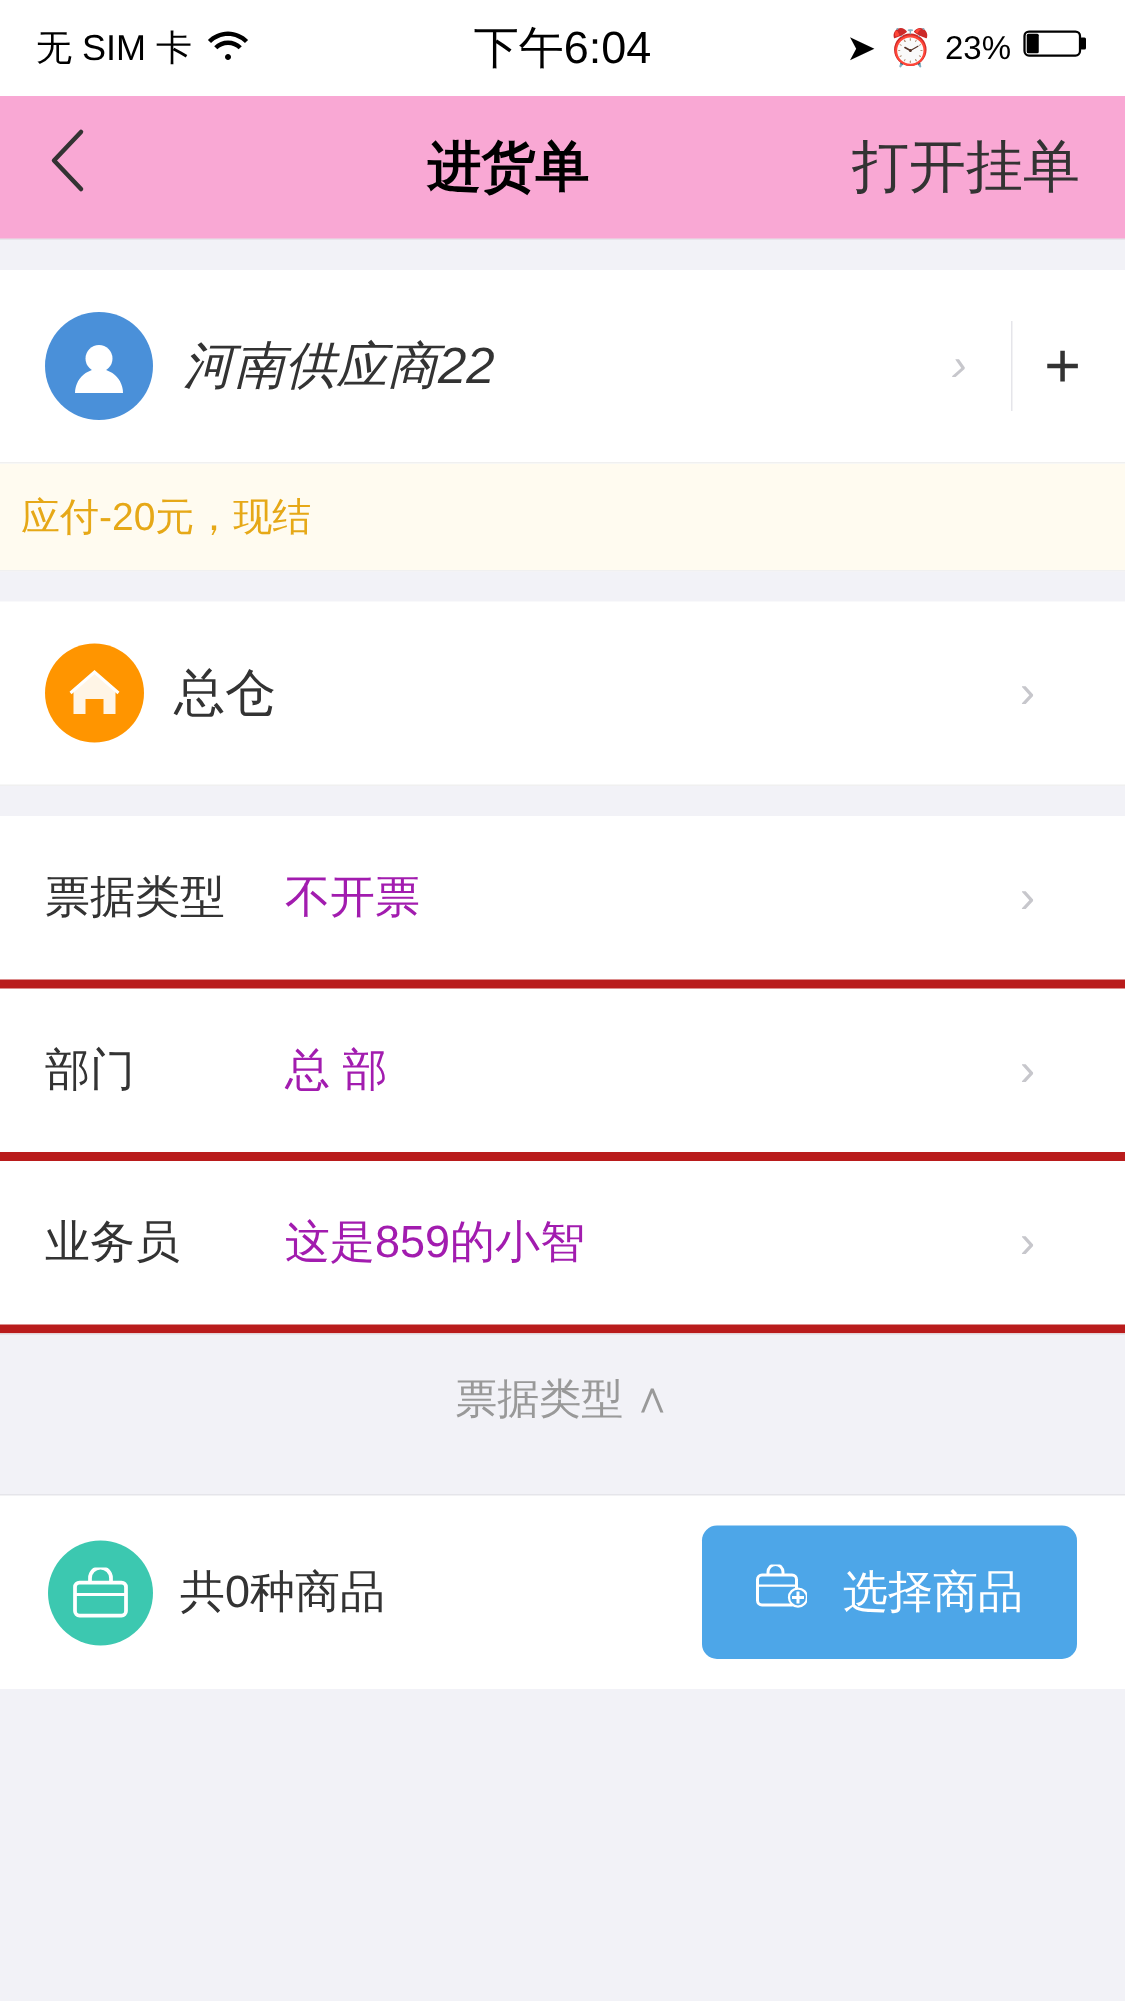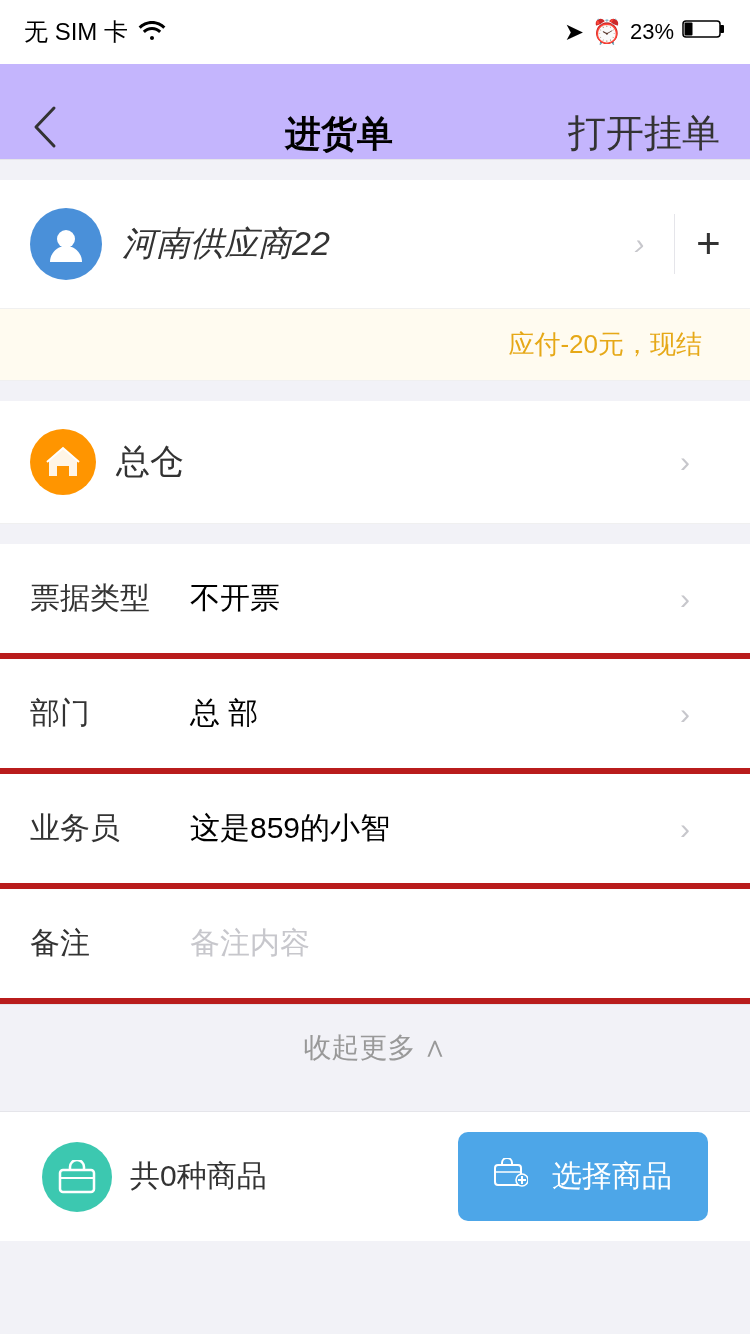--- a/index.html
+++ b/index.html
@@ -43,23 +43,23 @@
       align-items: center;
       gap: 8px;
       font-size: 24px;
     }
     .battery-text { font-size: 22px; }
 
     
     .nav-bar {
       width: 750px;
       height: 96px;
-      background: #c4b5fd;
-      display: flex;
-      align-items: flex-end;
+      background: #f9a8d4;
+      display: flex;
+      align-items: center;
       justify-content: space-between;
       padding: 0 30px;
       border-bottom: 1px solid #e5e5ea;
     }
     .nav-back {
       font-size: 36px;
       color: #333;
       cursor: pointer;
       width: 80px;
     }
@@ -124,25 +124,24 @@
       padding-left: 20px;
       border-left: 1px solid #e5e5ea;
       height: 60px;
       display: flex;
       align-items: center;
     }
 
     
     .notice-bar {
       background: #fffbf0;
-      padding: 18px 48px;
+      padding: 18px 14px;
       font-size: 26px;
       color: #e6a817;
       border-bottom: 1px solid #f0f0f0;
-      text-align: right;
     }
 
     
     .warehouse-row {
       display: flex;
       align-items: center;
       padding: 28px 30px;
       background: #fff;
       border-bottom: 1px solid #f0f0f0;
     }
@@ -179,40 +178,40 @@
     }
     .form-label {
       font-size: 30px;
       color: #333;
       width: 160px;
       flex-shrink: 0;
     }
     .form-value {
       flex: 1;
       font-size: 30px;
-      color: #000000;
+      color: #a21caf;
     }
     .form-value.placeholder {
       color: #c7c7cc;
     }
 
     
     .collapse-row {
       background: #f2f2f7;
       padding: 24px 30px;
       text-align: center;
       font-size: 28px;
       color: #999;
       border-top: 1px solid #e5e5ea;
     }
 
     
     .bottom-bar {
       background: #fff;
-      padding: 20px 42px;
+      padding: 20px 32px;
       display: flex;
       align-items: center;
       justify-content: space-between;
       border-top: 1px solid #e5e5ea;
       margin-top: 20px;
     }
     .product-count-icon {
       width: 70px;
       height: 70px;
       border-radius: 50%;
@@ -258,20 +257,21 @@
   <div class="status-left">
     <span>无 SIM 卡</span>
     <span>
       <svg width="28" height="22" viewBox="0 0 28 22" fill="none">
         <path d="M14 18c1.1 0 2 .9 2 2s-.9 2-2 2-2-.9-2-2 .9-2 2-2z" fill="#000"></path>
         <path d="M14 12c2.8 0 5.3 1.1 7.1 2.9l2.1-2.1C20.7 10.3 17.5 9 14 9s-6.7 1.3-9.2 3.8l2.1 2.1C8.7 13.1 11.2 12 14 12z" fill="#000"></path>
         <path d="M14 6c4.4 0 8.4 1.8 11.3 4.7l2.1-2.1C24.2 5.4 19.4 3 14 3S3.8 5.4.6 8.6l2.1 2.1C5.6 7.8 9.6 6 14 6z" fill="#000"></path>
       </svg>
     </span>
   </div>
+  <div class="status-center">下午6:04</div>
   <div class="status-right">
     <span>➤</span>
     <span>⏰</span>
     <span class="battery-text">23%</span>
     <span>
       <svg width="44" height="22" viewBox="0 0 44 22">
         <rect x="1" y="3" width="37" height="16" rx="3" ry="3" stroke="#000" stroke-width="1.5" fill="none"></rect>
         <rect x="38" y="7" width="4" height="8" rx="1" fill="#000"></rect>
         <rect x="2.5" y="4.5" width="8" height="13" rx="1" fill="#000"></rect>
       </svg>
@@ -331,28 +331,24 @@
     <div class="form-row">
       <span class="form-label">部门</span>
       <span class="form-value">总 部</span>
       <span class="chevron-right">›</span>
     </div>
     <div class="form-row">
       <span class="form-label">业务员</span>
       <span class="form-value">这是859的小智</span>
       <span class="chevron-right">›</span>
     </div>
-    <div class="form-row">
-      <span class="form-label">备注</span>
-      <span class="form-value placeholder">备注内容</span>
-    </div>
   </div>
 
   <div class="collapse-row">
-    <span>收起更多 ∧</span>
+    <span>票据类型 ∧</span>
   </div>
 
   <div class="bottom-bar">
     <div class="bottom-left">
       <div class="product-count-icon">
         <svg width="38" height="34" viewBox="0 0 38 34" fill="none">
           <rect x="2" y="10" width="34" height="22" rx="3" stroke="#fff" stroke-width="2.5" fill="none"></rect>
           <path d="M12 10V7a7 7 0 0114 0v3" stroke="#fff" stroke-width="2.5" fill="none"></path>
           <line x1="2" y1="18" x2="36" y2="18" stroke="#fff" stroke-width="2"></line>
         </svg>

